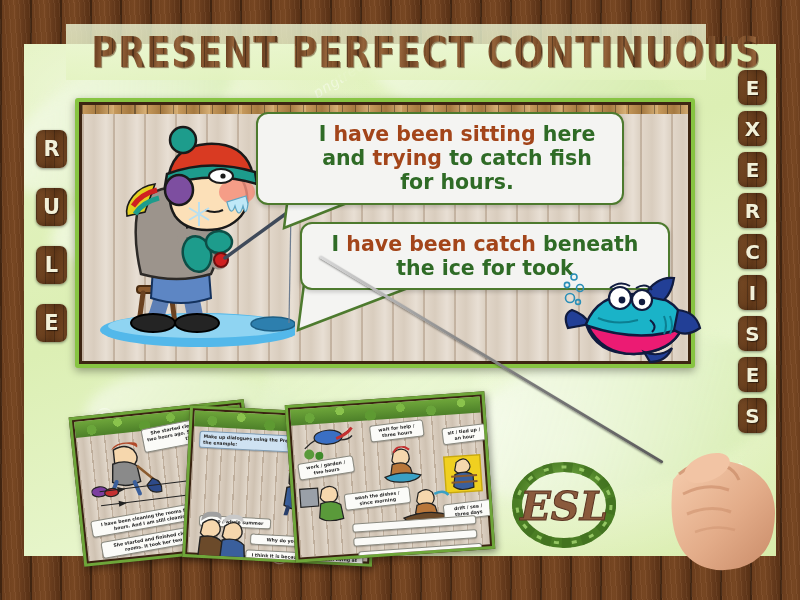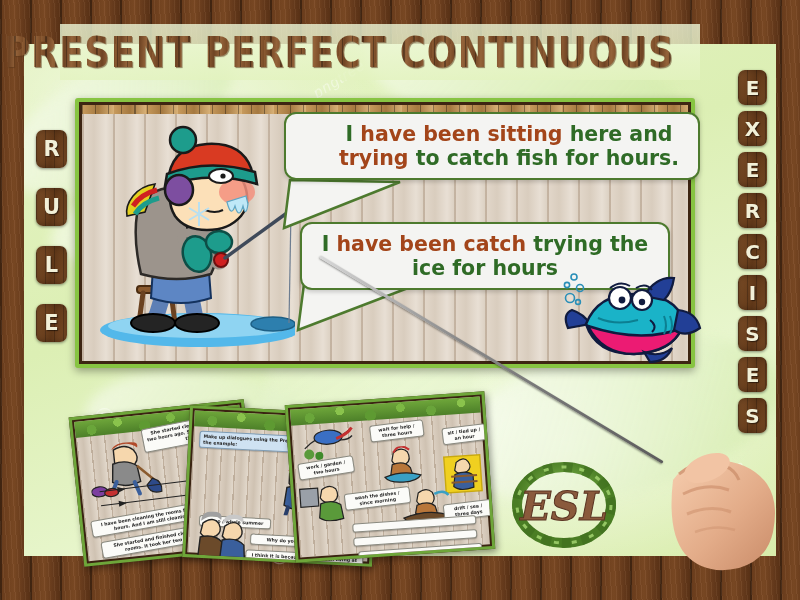--- a/index.html
+++ b/index.html
@@ -59,22 +59,22 @@
   .wm{
     position:absolute; color:rgba(255,255,255,.42);
     font-size:15px; letter-spacing:1px; font-style:italic;
     transform:rotate(-32deg); pointer-events:none; user-select:none;
     white-space:nowrap;
   }
   .wm-c{ position:absolute; color:rgba(255,255,255,.38); font-size:26px; }
 
   
   #title-wrap{
-    position:absolute; left:60px; top:24px; width:640px; height:56px;
-    display:flex; align-items:center; justify-content:flex-end;
+    position:absolute; left:66px; top:24px; width:640px; height:56px;
+    display:flex; align-items:center; justify-content:flex-start;
     background:linear-gradient(#eef8d8cc,#e3f3bfcc);
   }
   #title{
     font-family:"DejaVu Sans", sans-serif;
     font-weight:bold; font-size:38px; letter-spacing:1px;
     line-height:1;
     background:
       repeating-linear-gradient(90deg,
         rgba(0,0,0,.30) 0px, rgba(0,0,0,.30) 1.5px,
         rgba(0,0,0,0) 1.5px, rgba(0,0,0,0) 11px),
@@ -148,21 +148,21 @@
     border:2.5px solid #4d7a2e;
     border-radius:12px;
     padding:8px 14px;
     text-align:center;
     font-family:"DejaVu Sans", sans-serif;
     font-weight:bold;
     line-height:1.18;
     box-shadow:0 2px 4px rgba(0,0,0,.18);
     z-index:6;
   }
-  #bubble1{ left:284px; top:112px; width:416px; font-size:20.5px;padding-left:48px; }
+  #bubble1{ left:256px; top:112px; width:368px; font-size:20.5px;padding-left:48px; }
   #bubble2{ left:300px; top:222px; width:370px; font-size:20.5px; }
   .g{ color:#2f6b26; }
   .b{ color:#a3451a; }
 
   .tail{ position:absolute; z-index:5; }
 
   
   #fisherman{ position:absolute; left:95px; top:118px; width:200px; height:235px; z-index:4; }
 
   
@@ -347,21 +347,21 @@
 </svg>
 <svg class="tail" style="left:290px; top:282px; width:130px; height:60px;" viewBox="0 0 130 60">
   <path d="M14 2 L8 48 L118 6 Z" fill="#f4f4f2" stroke="#4d7a2e" stroke-width="2.5"></path>
 </svg>
 
 <div class="bubble" id="bubble1">
   <span class="g">I </span><span class="b">have been sitting </span><span class="g">here and </span><span class="b">trying </span><span class="g">to catch fish for hours.</span>
 </div>
 
 <div class="bubble" id="bubble2">
-  <span class="g">I </span><span class="b">have been catch </span><span class="g">trying the ice for hours</span>
+  <span class="g">I </span><span class="b">have been catch </span><span class="g">beneath the ice for took</span>
 </div>
 
 <svg id="fish" viewBox="0 0 145 95">
 
   <g fill="none" stroke="#2a8fb8" stroke-width="1.6">
     <circle cx="12" cy="30" r="4.5"></circle>
       <circle cx="22" cy="20" r="3.5"></circle>
     <circle cx="9" cy="17" r="2.6"></circle>
       <circle cx="20" cy="34" r="2.4"></circle>
     <circle cx="16" cy="9" r="3"></circle>

